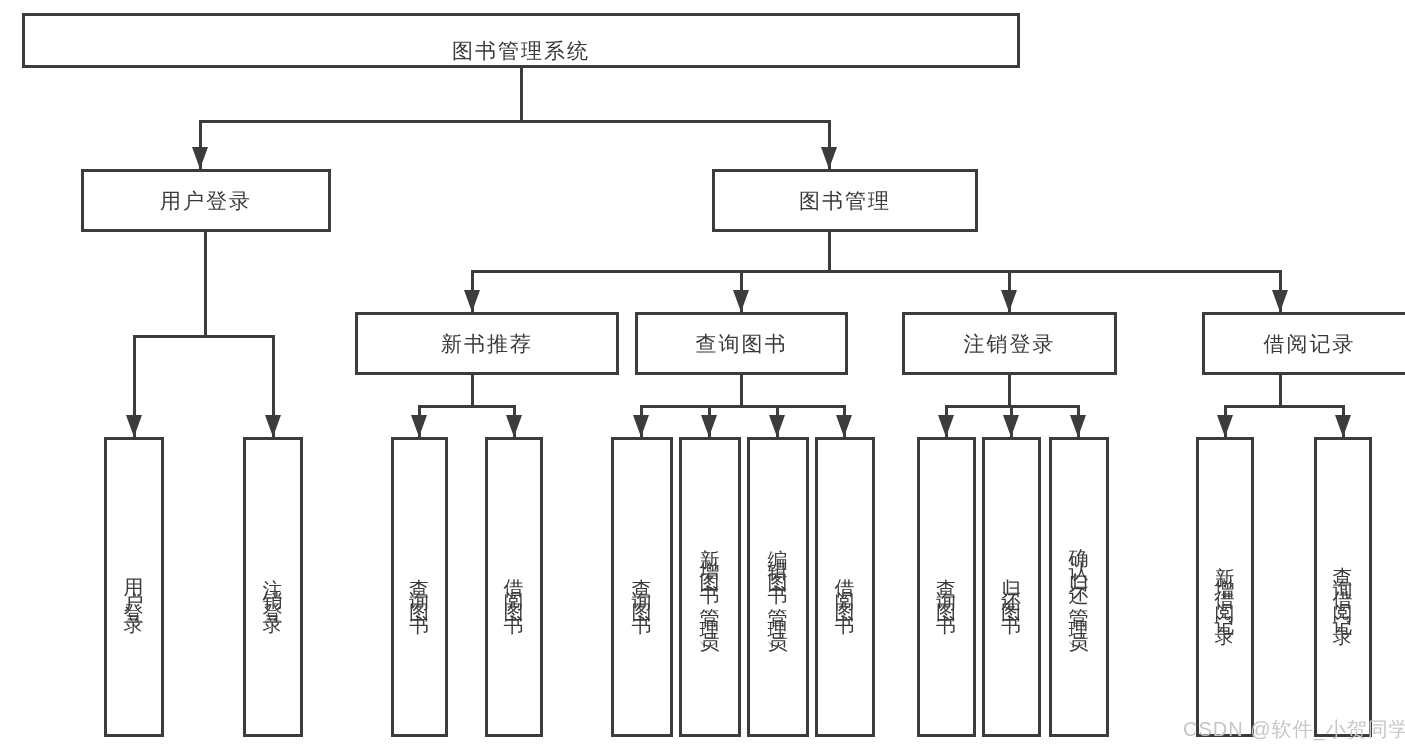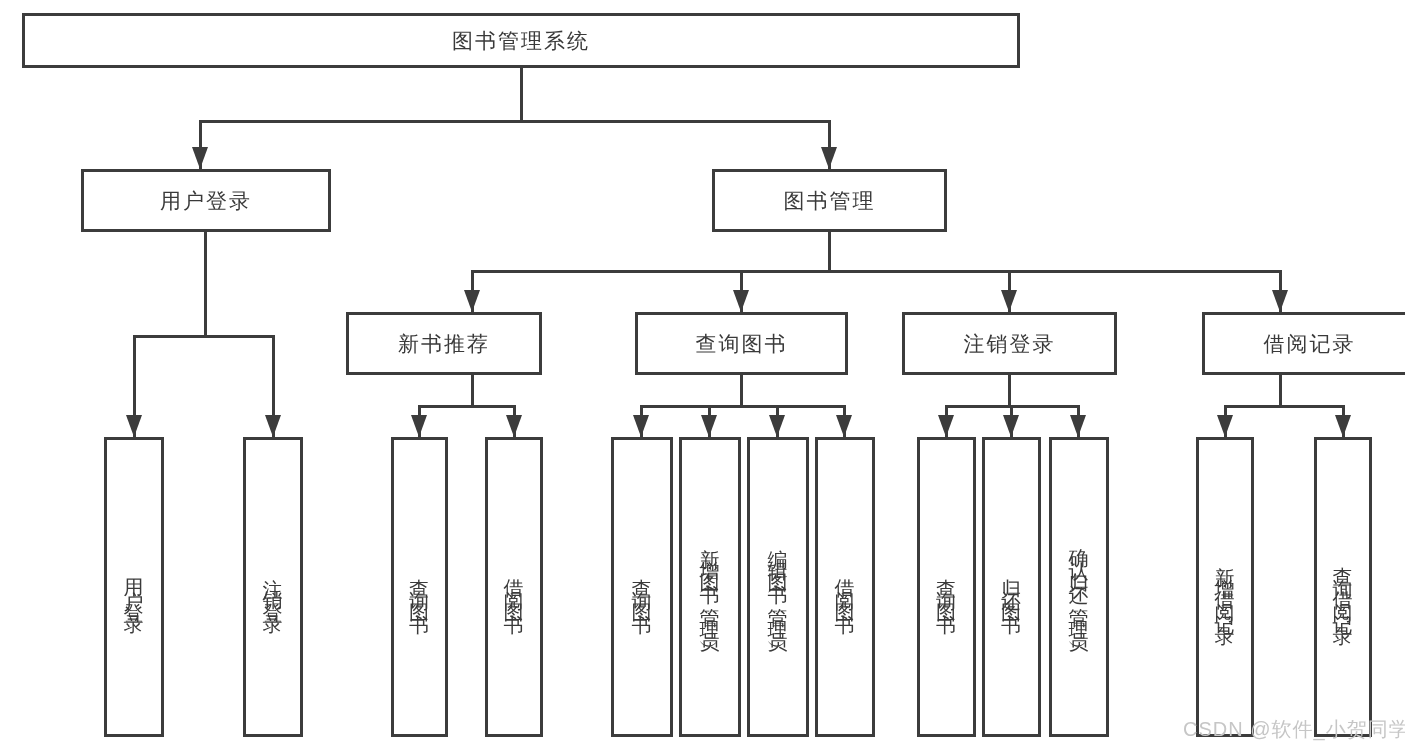--- a/index.html
+++ b/index.html
@@ -28,35 +28,35 @@
   .watermark{
     position:absolute;left:1183px;top:716px;z-index:6;
     font-size:20px;letter-spacing:1px;color:#c6c6c6;white-space:nowrap;
   }
 </style>
 </head>
 <body>
 
 <div class="canvas">
 
-  <div class="node" style="left:22px;top:13px;width:998px;height:55px;">
+  <div class="node" style="left:22px;top:13px;width:998px;height:55px;align-items:flex-end;">
     <span>图书管理系统</span>
   </div>
 
   <div class="vline" style="left:520px;top:65px;height:55px;"></div>
   <div class="hline" style="left:199px;top:120px;width:632px;"></div>
   <div class="vline" style="left:199px;top:120px;height:49px;"></div>
   <div class="arrow" style="left:192px;top:147px;"></div>
   <div class="vline" style="left:828px;top:120px;height:49px;"></div>
   <div class="arrow" style="left:821px;top:147px;"></div>
 
   <div class="node" style="left:81px;top:169px;width:250px;height:63px;">
     <span>用户登录</span>
   </div>
-  <div class="node" style="left:712px;top:169px;width:235px;height:63px;">
+  <div class="node" style="left:712px;top:169px;width:266px;height:63px;">
     <span>图书管理</span>
   </div>
 
   <div class="vline" style="left:204px;top:232px;height:103px;"></div>
   <div class="hline" style="left:133px;top:335px;width:142px;"></div>
   <div class="vline" style="left:133px;top:335px;height:102px;"></div>
   <div class="arrow" style="left:126px;top:415px;"></div>
   <div class="vline" style="left:272px;top:335px;height:102px;"></div>
   <div class="arrow" style="left:265px;top:415px;"></div>
 
@@ -64,21 +64,21 @@
   <div class="hline" style="left:471px;top:270px;width:810px;"></div>
   <div class="vline" style="left:471px;top:270px;height:42px;"></div>
   <div class="arrow" style="left:464px;top:290px;"></div>
   <div class="vline" style="left:740px;top:270px;height:42px;"></div>
   <div class="arrow" style="left:733px;top:290px;"></div>
   <div class="vline" style="left:1008px;top:270px;height:42px;"></div>
   <div class="arrow" style="left:1001px;top:290px;"></div>
   <div class="vline" style="left:1279px;top:270px;height:42px;"></div>
   <div class="arrow" style="left:1272px;top:290px;"></div>
 
-  <div class="node" style="left:346px;top:312px;width:196px;height:63px;text-align:right;">
+  <div class="node" style="left:355px;top:312px;width:264px;height:63px;text-align:right;">
     <span>新书推荐</span>
   </div>
   <div class="node" style="left:635px;top:312px;width:213px;height:63px;">
     <span>查询图书</span>
   </div>
   <div class="node" style="left:902px;top:312px;width:215px;height:63px;">
     <span>注销登录</span>
   </div>
   <div class="node" style="left:1173px;top:312px;width:215px;height:63px;margin-left:29px;">
     <span>借阅记录</span>

